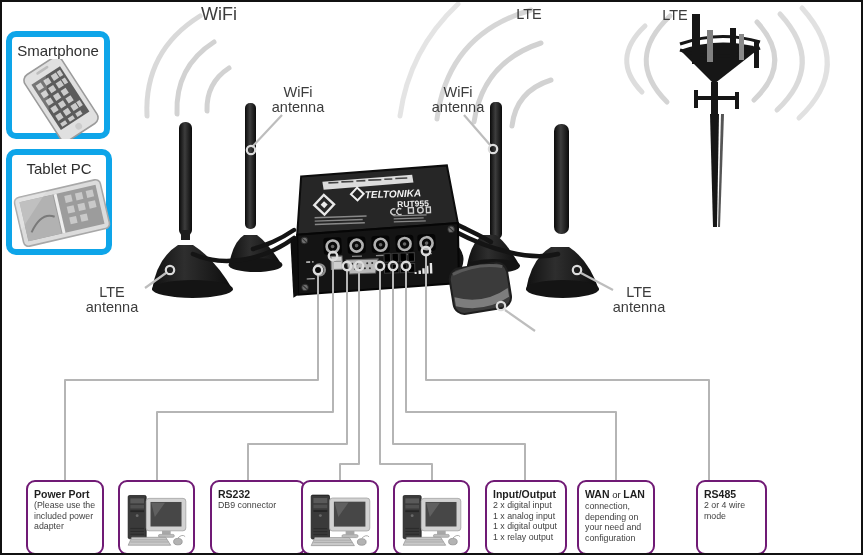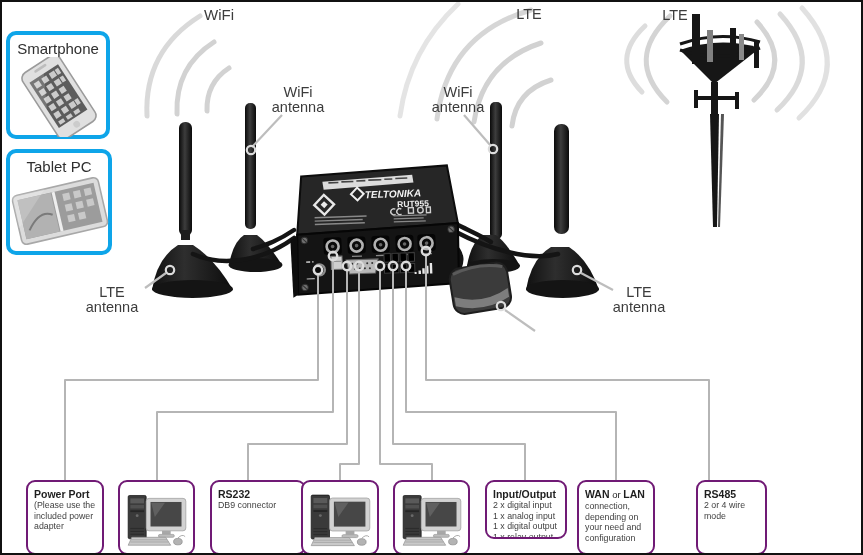--- a/index.html
+++ b/index.html
@@ -8,21 +8,21 @@
     border:2px solid #111;box-sizing:border-box;overflow:hidden;
     font-family:"Liberation Sans",sans-serif;
   }
   #art{position:absolute;left:0;top:0;z-index:1;}
   .lbl{
     position:absolute;z-index:3;color:#3c3c3c;font-size:14.5px;line-height:15px;
     text-align:center;transform:translateX(-50%);white-space:nowrap;
   }
   .lbl.wrap{white-space:normal;width:70px;}
   .panel{
-    position:absolute;z-index:3;background:#fff;border:4px solid #0ea5e9;
+    position:absolute;z-index:3;background:#fff;border:6px solid #0ea5e9;
     border-radius:10px;box-sizing:border-box;text-align:center;
   }
   .panel-title{font-size:15px;color:#2f2f2f;margin-top:5px;}
   .port-box{
     position:absolute;z-index:2;background:#fff;border:2px solid #701a75;
     border-radius:9px;box-sizing:border-box;padding:6px 5px 2px 6px;
     overflow:hidden;text-align:left;
   }
   .port-title{font-size:10.5px;line-height:12px;color:#1e1e1e;}
   .port-title .b{font-weight:bold;}
@@ -276,21 +276,21 @@
         <circle cx="491" cy="147" r="4.2" stroke="#dcdcdc"></circle>
       <path d="M 143 286 L 164 271"></path>
         <circle cx="168" cy="268" r="4.2" stroke="#dcdcdc"></circle>
       <path d="M 611 288 L 579 271"></path>
         <circle cx="575" cy="268" r="4.2" stroke="#dcdcdc"></circle>
       <path d="M 533 329 L 503 308"></path>
         <circle cx="499" cy="304" r="4.2" stroke="#dcdcdc"></circle>
     </g>
   </svg>
 
-  <div class="lbl" style="left:217px;top:5px;font-size:15px;">WiFi</div>
+  <div class="lbl" style="left:217px;top:5px;font-size:18px;">WiFi</div>
   <div class="lbl" style="left:527px;top:5px;">LTE</div>
   <div class="lbl" style="left:673px;top:6px;">LTE</div>
   <div class="lbl wrap" style="left:296px;top:83px;">WiFi antenna</div>
   <div class="lbl wrap" style="left:456px;top:83px;">WiFi antenna</div>
   <div class="lbl wrap" style="left:110px;top:283px;">LTE antenna</div>
   <div class="lbl wrap" style="left:637px;top:283px;">LTE antenna</div>
 
   <div class="panel" style="left:4px;top:29px;width:104px;height:108px;">
     <div class="panel-title">Smartphone</div>
     <svg width="98" height="80" viewBox="0 0 98 80">
@@ -427,21 +427,21 @@
         <rect x="50" y="52" width="12" height="5" fill="#a8a8a8"></rect>
         <rect x="45" y="57" width="22" height="4" rx="2" fill="#bdbdbd" stroke="#999"></rect>
         <polygon points="8,61 55,61 62,72 3,72" fill="#c9c9c9" stroke="#949494"></polygon>
         <line x1="7" y1="64.5" x2="57" y2="64.5" stroke="#9a9a9a"></line>
         <line x1="6" y1="67.5" x2="59" y2="67.5" stroke="#9a9a9a"></line>
         <ellipse cx="72" cy="67" rx="6" ry="4.5" fill="#b3b3b3" stroke="#8d8d8d"></ellipse>
         <path d="M 72 62 q 6 -6 10 -2" stroke="#8d8d8d" fill="none"></path>
       </svg>
     </div>
   </div>
-      <div class="port-box" style="left: 483px; width: 82px; top: 478px; height: 59px;">
+      <div class="port-box" style="left: 483px; width: 82px; top: 478px; height: 75px;">
         <div class="port-title"><span class="b">Input/Output</span></div>
         <div class="port-line">2 x digital input</div>
         <div class="port-line">1 x analog input</div>
         <div class="port-line">1 x digital output</div>
         <div class="port-line">1 x relay output</div>
       </div>
       <div class="port-box" style="left: 575px; width: 78px; top: 478px; height: 75px;">
         <div class="port-title"><span class="b">WAN</span><span class="r"> or </span><span class="b">LAN</span></div>
         <div class="port-line">connection,</div>
         <div class="port-line">depending on</div>

